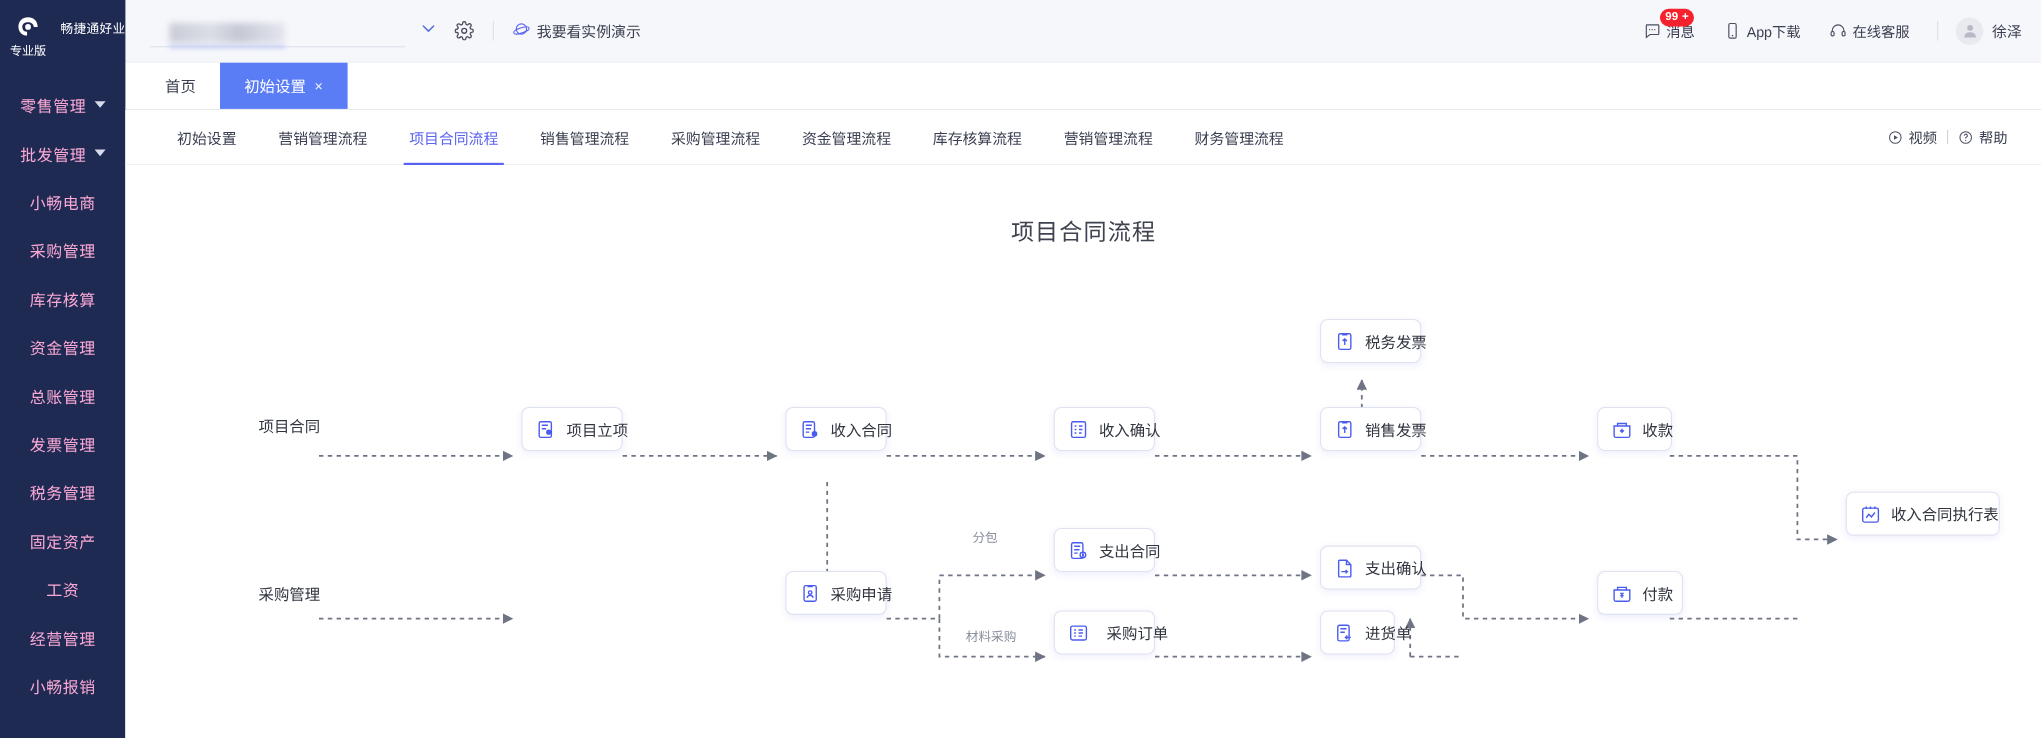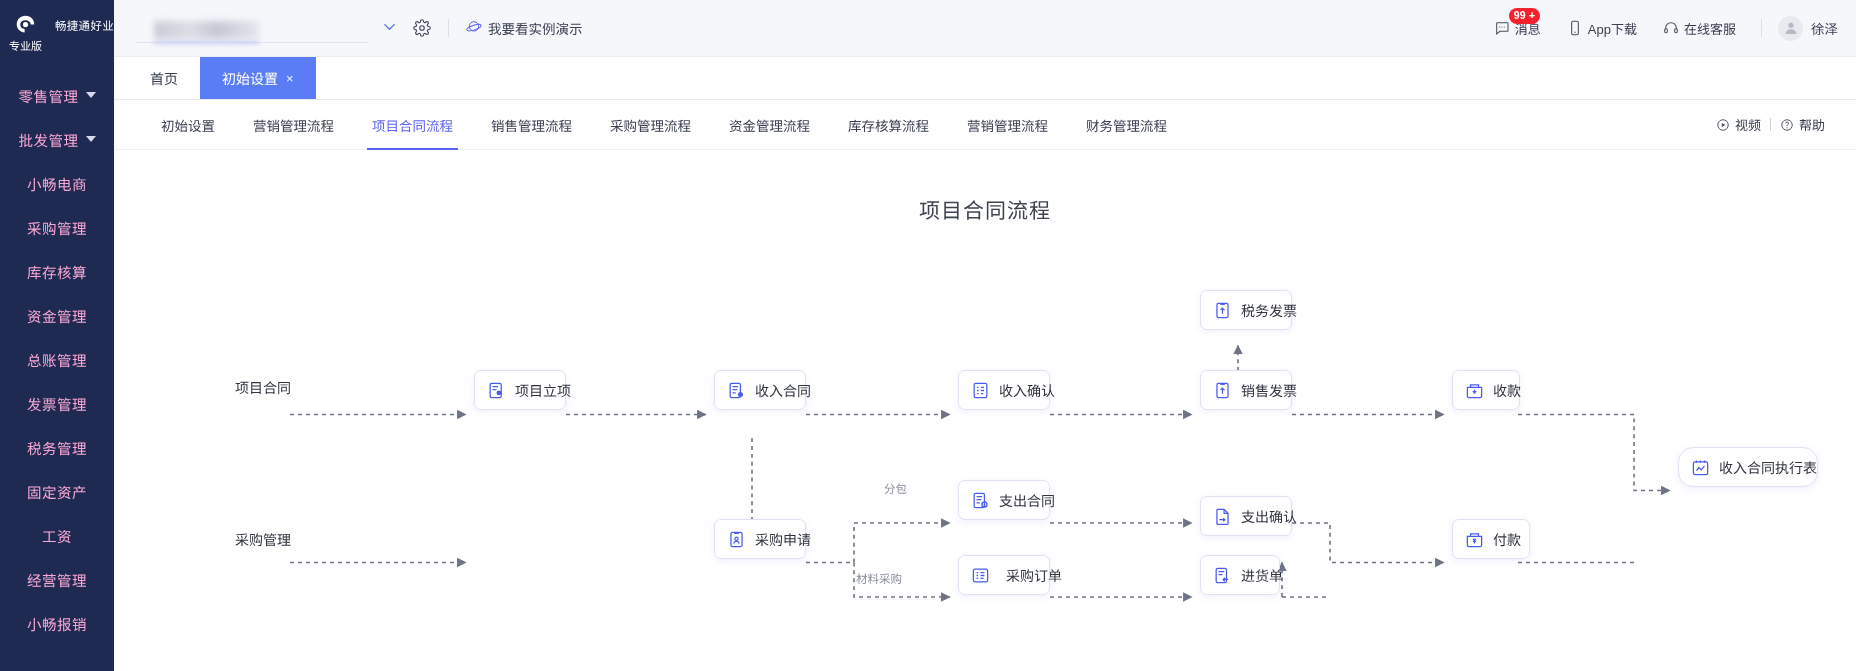--- a/index.html
+++ b/index.html
@@ -416,21 +416,21 @@
             <div class="node" style="left: 1338px; top: 220px; width: 68px;">
               <span class="ic">
                 <svg viewBox="0 0 24 24" width="19" height="19" fill="none" stroke="#4a5cf0" stroke-width="1.6">
                   <path d="M3 8h18v11a2 2 0 0 1-2 2H5a2 2 0 0 1-2-2z"></path>
                   <path d="M7 8V5h10v3"></path>
                   <path d="M12 11v5M9.8 12.8L12 15l2.2-2.2"></path>
                 </svg>
               </span>
               <span>收款</span>
             </div>
-            <div class="node" style="left: 1564px; top: 297px; width: 140px; border-radius: 15px;">
+            <div class="node" style="left: 1564px; top: 297px; width: 140px;">
               <span class="ic">
                 <svg viewBox="0 0 24 24" width="19" height="19" fill="none" stroke="#4a5cf0" stroke-width="1.6">
                   <rect x="3" y="5" width="18" height="16" rx="2"></rect>
                   <path d="M7 3v3M12 3v3M17 3v3"></path>
                   <path d="M7 16l3-4 3 3 4-5"></path>
                 </svg>
               </span>
               <span>收入合同执行表</span>
             </div>
             <div class="node" style="left: 600px; top: 369px; width: 92px;">
@@ -467,21 +467,21 @@
             </div>
             <div class="node" style="left: 844px; top: 405px; width: 92px; gap: 16px;">
               <span class="ic">
                 <svg viewBox="0 0 24 24" width="19" height="19" fill="none" stroke="#4a5cf0" stroke-width="1.6">
                   <rect x="3" y="4" width="18" height="16" rx="2"></rect>
                   <path d="M7 8.5h2M7 12h2M7 15.5h2M12 8.5h5M12 12h5M12 15.5h4"></path>
                 </svg>
               </span>
               <span>采购订单</span>
             </div>
-            <div class="node" style="left: 1086px; top: 405px; width: 80px;">
+            <div class="node" style="left: 1086px; top: 405px; width: 68px;">
               <span class="ic">
                 <svg viewBox="0 0 24 24" width="19" height="19" fill="none" stroke="#4a5cf0" stroke-width="1.6">
                   <rect x="4" y="3" width="13" height="18" rx="2"></rect>
                   <path d="M7 7h7M7 11h5"></path>
                   <path d="M19 17H13M15 14.8L12.8 17l2.2 2.2"></path>
                 </svg>
               </span>
               <span>进货单</span>
             </div>
             <div class="node" style="left: 1338px; top: 369px; width: 78px;">
@@ -492,19 +492,19 @@
                   <path d="M10 12h4M10 14.5h4M12 12v5"></path>
                 </svg>
               </span>
               <span>付款</span>
             </div>
           </div>
         <div class="labels-layer">
             <div class="rowlabel" style="left: 121px; top: 227px;">项目合同</div>
             <div class="rowlabel" style="left: 121px; top: 379px;">采购管理</div>
             <div class="edgelabel" style="left: 770px; top: 330px;">分包</div>
-            <div class="edgelabel" style="left: 742px; top: 420px;">材料采购</div>
+            <div class="edgelabel" style="left: 764px; top: 420px;">材料采购</div>
           </div>
       </div>
     </section>
 
   </div>
 </div>
 
 </body></html>

